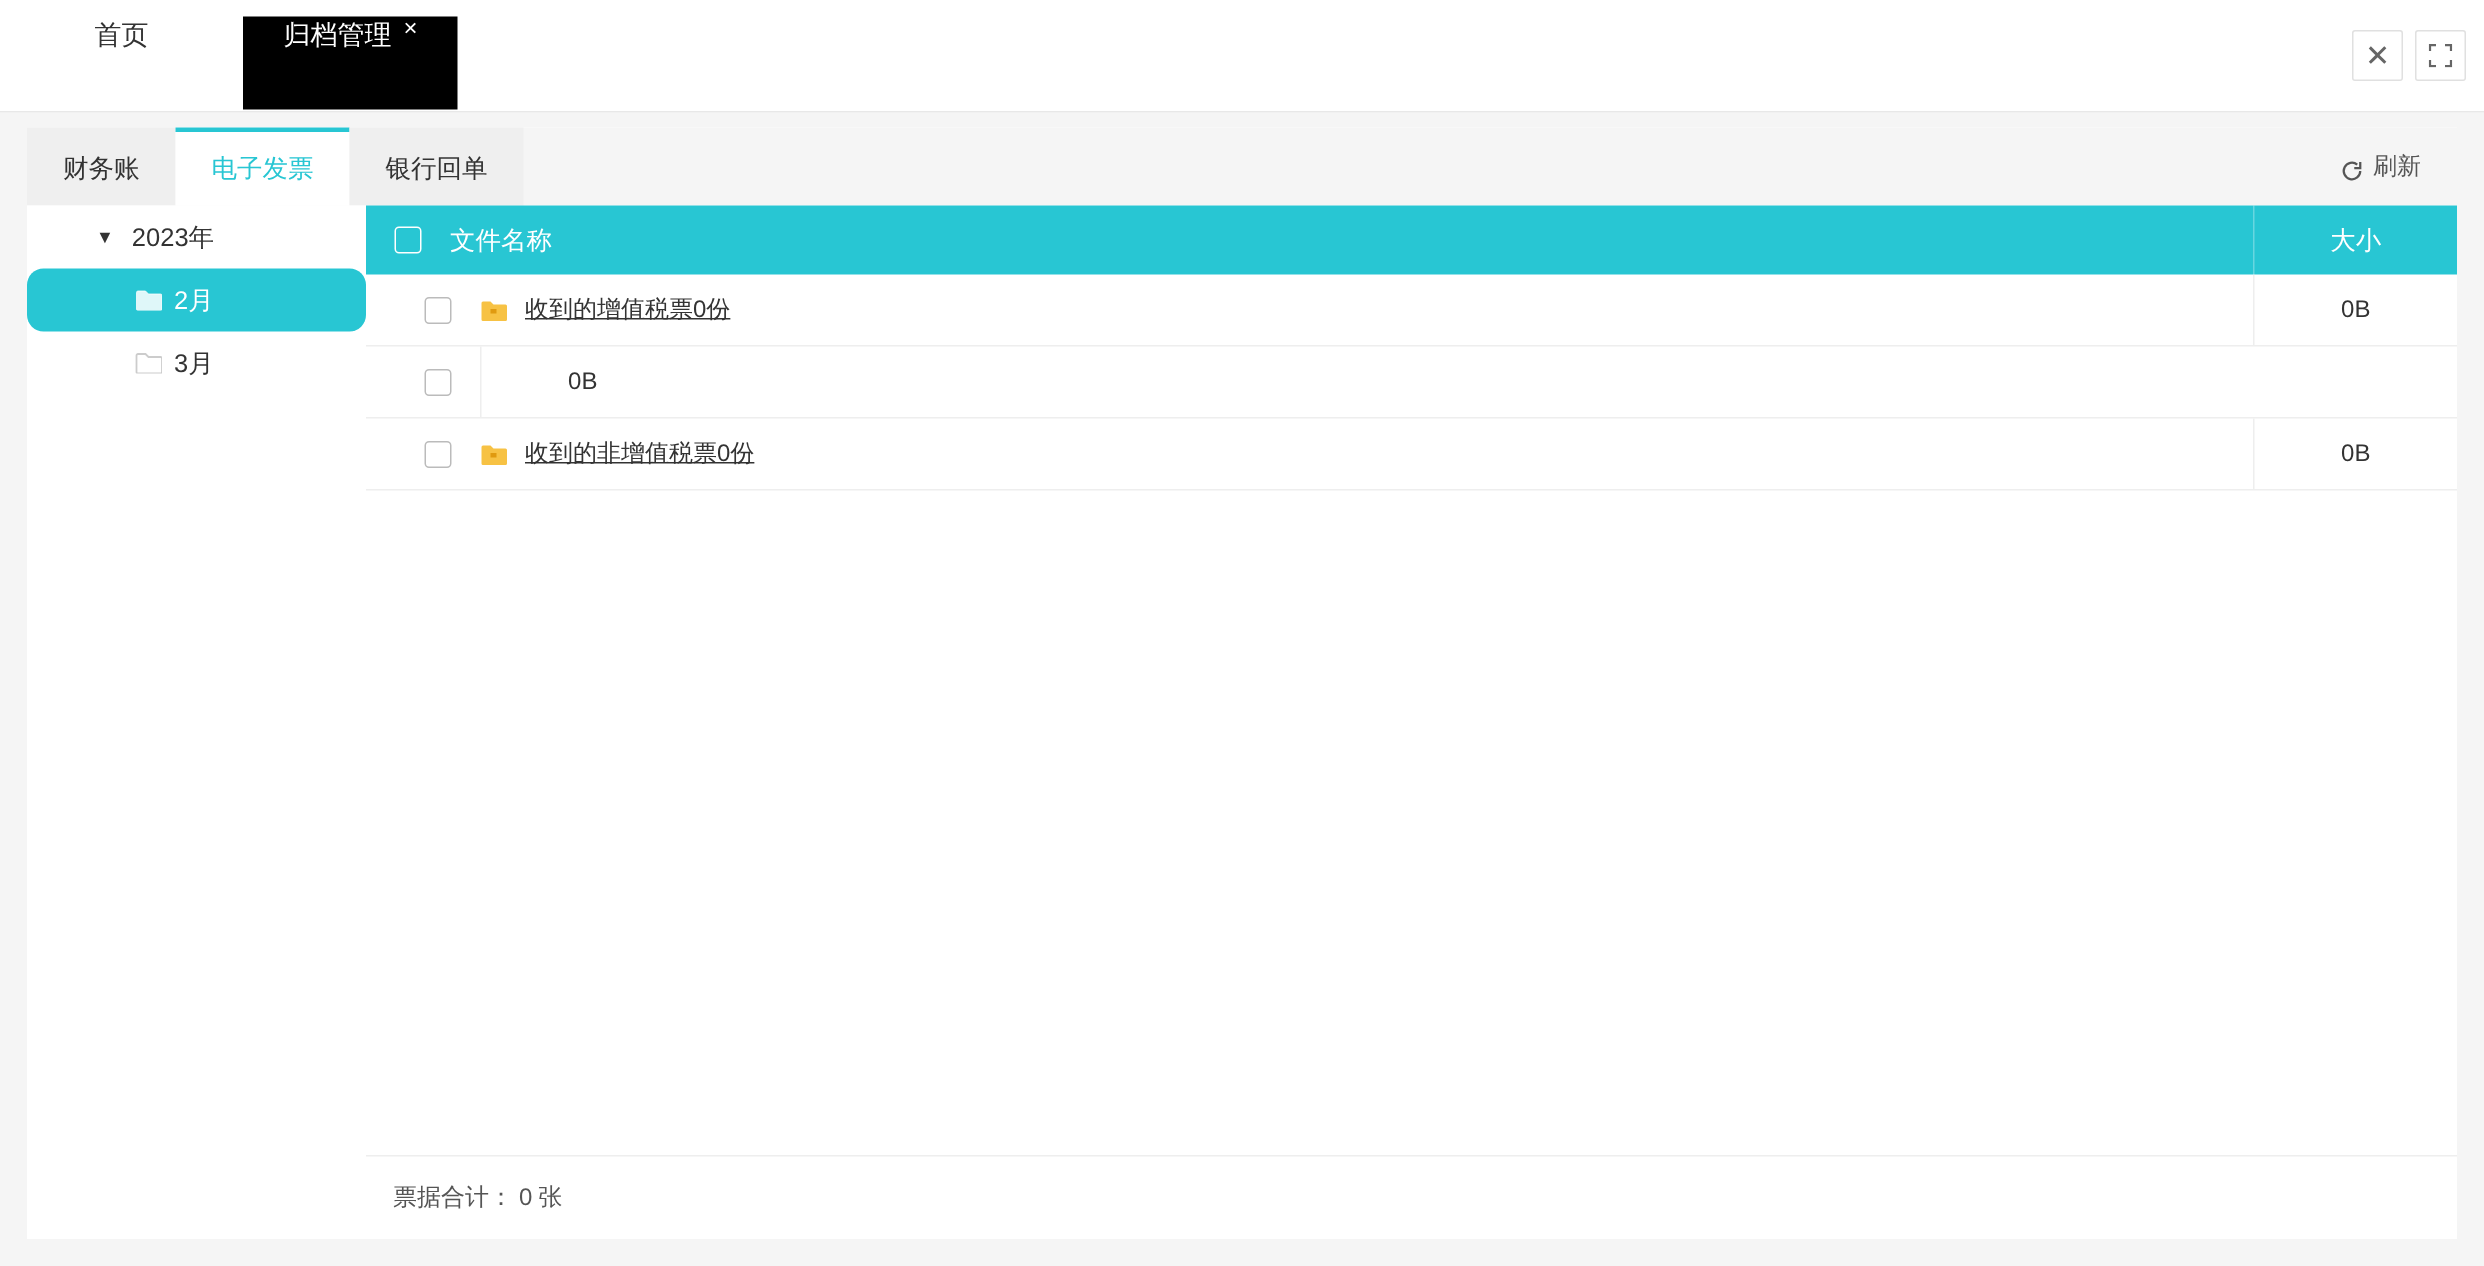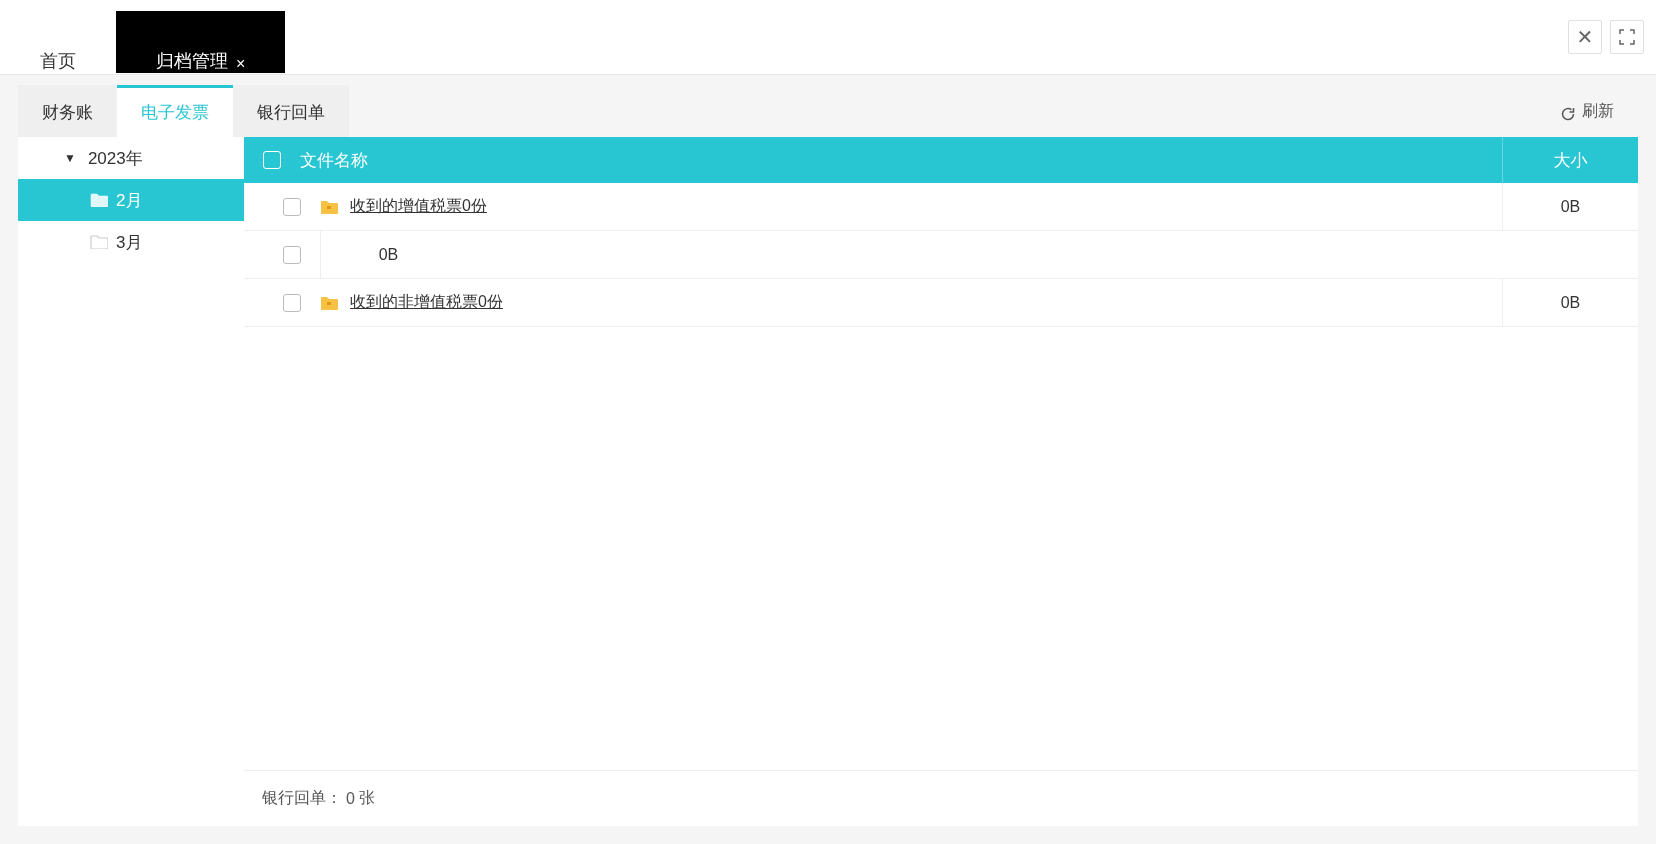--- a/index.html
+++ b/index.html
@@ -22,27 +22,28 @@
       background: #fff;
       height: 75px;
       display: flex;
       align-items: center;
       padding-left: 0;
       border-bottom: 1px solid #e8e8e8;
       position: relative;
     }
     .top-tab {
       height: 62px;
-      padding: 0 40px;
-      display: flex;
-      align-items: flex-end;
+      padding: 0 27px;
+      display: flex;
+      align-items: flex-start;
       font-size: 18px;
       color: #333;
       cursor: pointer;
       margin-top: 10px;
+      margin-left: 36px;
     }
     .top-tab.active {
       background: #000000;
       color: #fff;
     }
     .top-tab .close {
       margin-left: 8px;
       font-size: 16px;
     }
     .top-actions {
@@ -149,20 +150,21 @@
       font-size: 12px;
       color: #333;
       margin-right: 4px;
     }
     .tree-month {
       padding-left: 72px;
     }
     .tree-month.active {
       background: #28c6d3;
       color: #fff;
+      border-radius: 11px;
     }
     .folder-icon {
       width: 18px;
       height: 14px;
       display: inline-block;
     }
     
     
     .table-area {
       flex: 1;
@@ -365,21 +367,21 @@
                   <rect x="7" y="6" width="4" height="3" fill="#e09a10"></rect>
                 </svg>
                 <span class="link-text">收到的非增值税票0份</span>
               </div>
             </div>
             <div class="col-size">0B</div>
           </div>
 
         </div>
         <div class="table-footer">
-          <span>银行回单：</span>
+          <span>票据合计：</span>
           <span style="margin:0 4px;">0</span>
           <span> 张</span>
         </div>
       </div>
 
     </div>
   </div>
 </div>
 
 </body></html>

